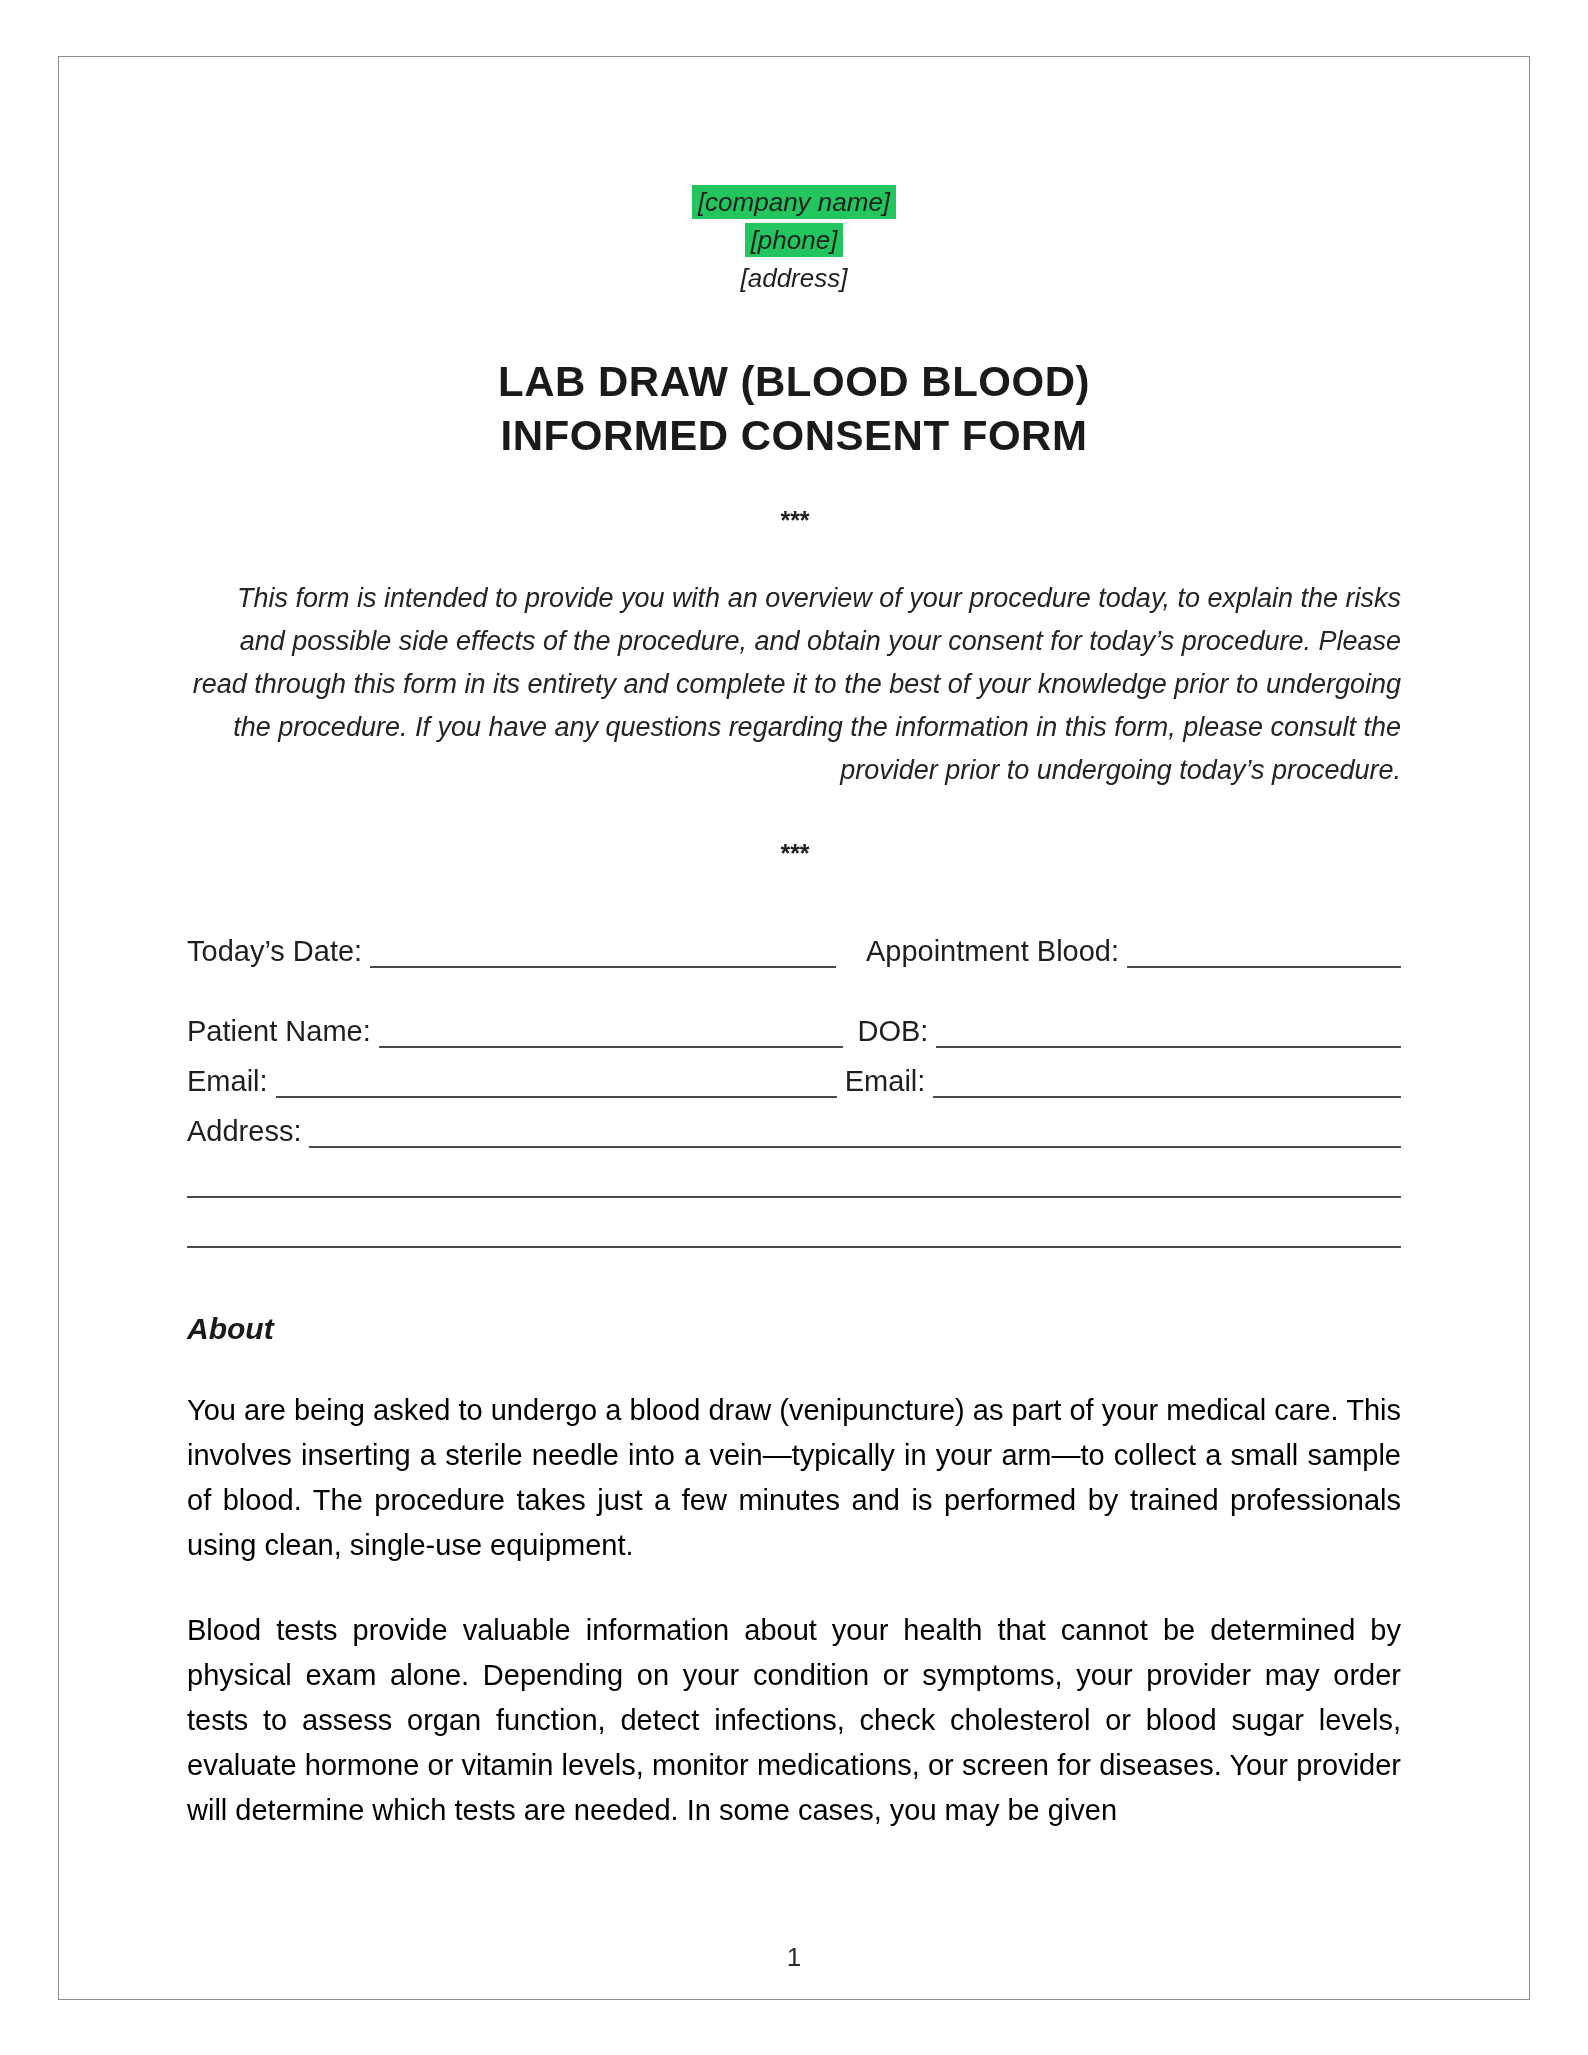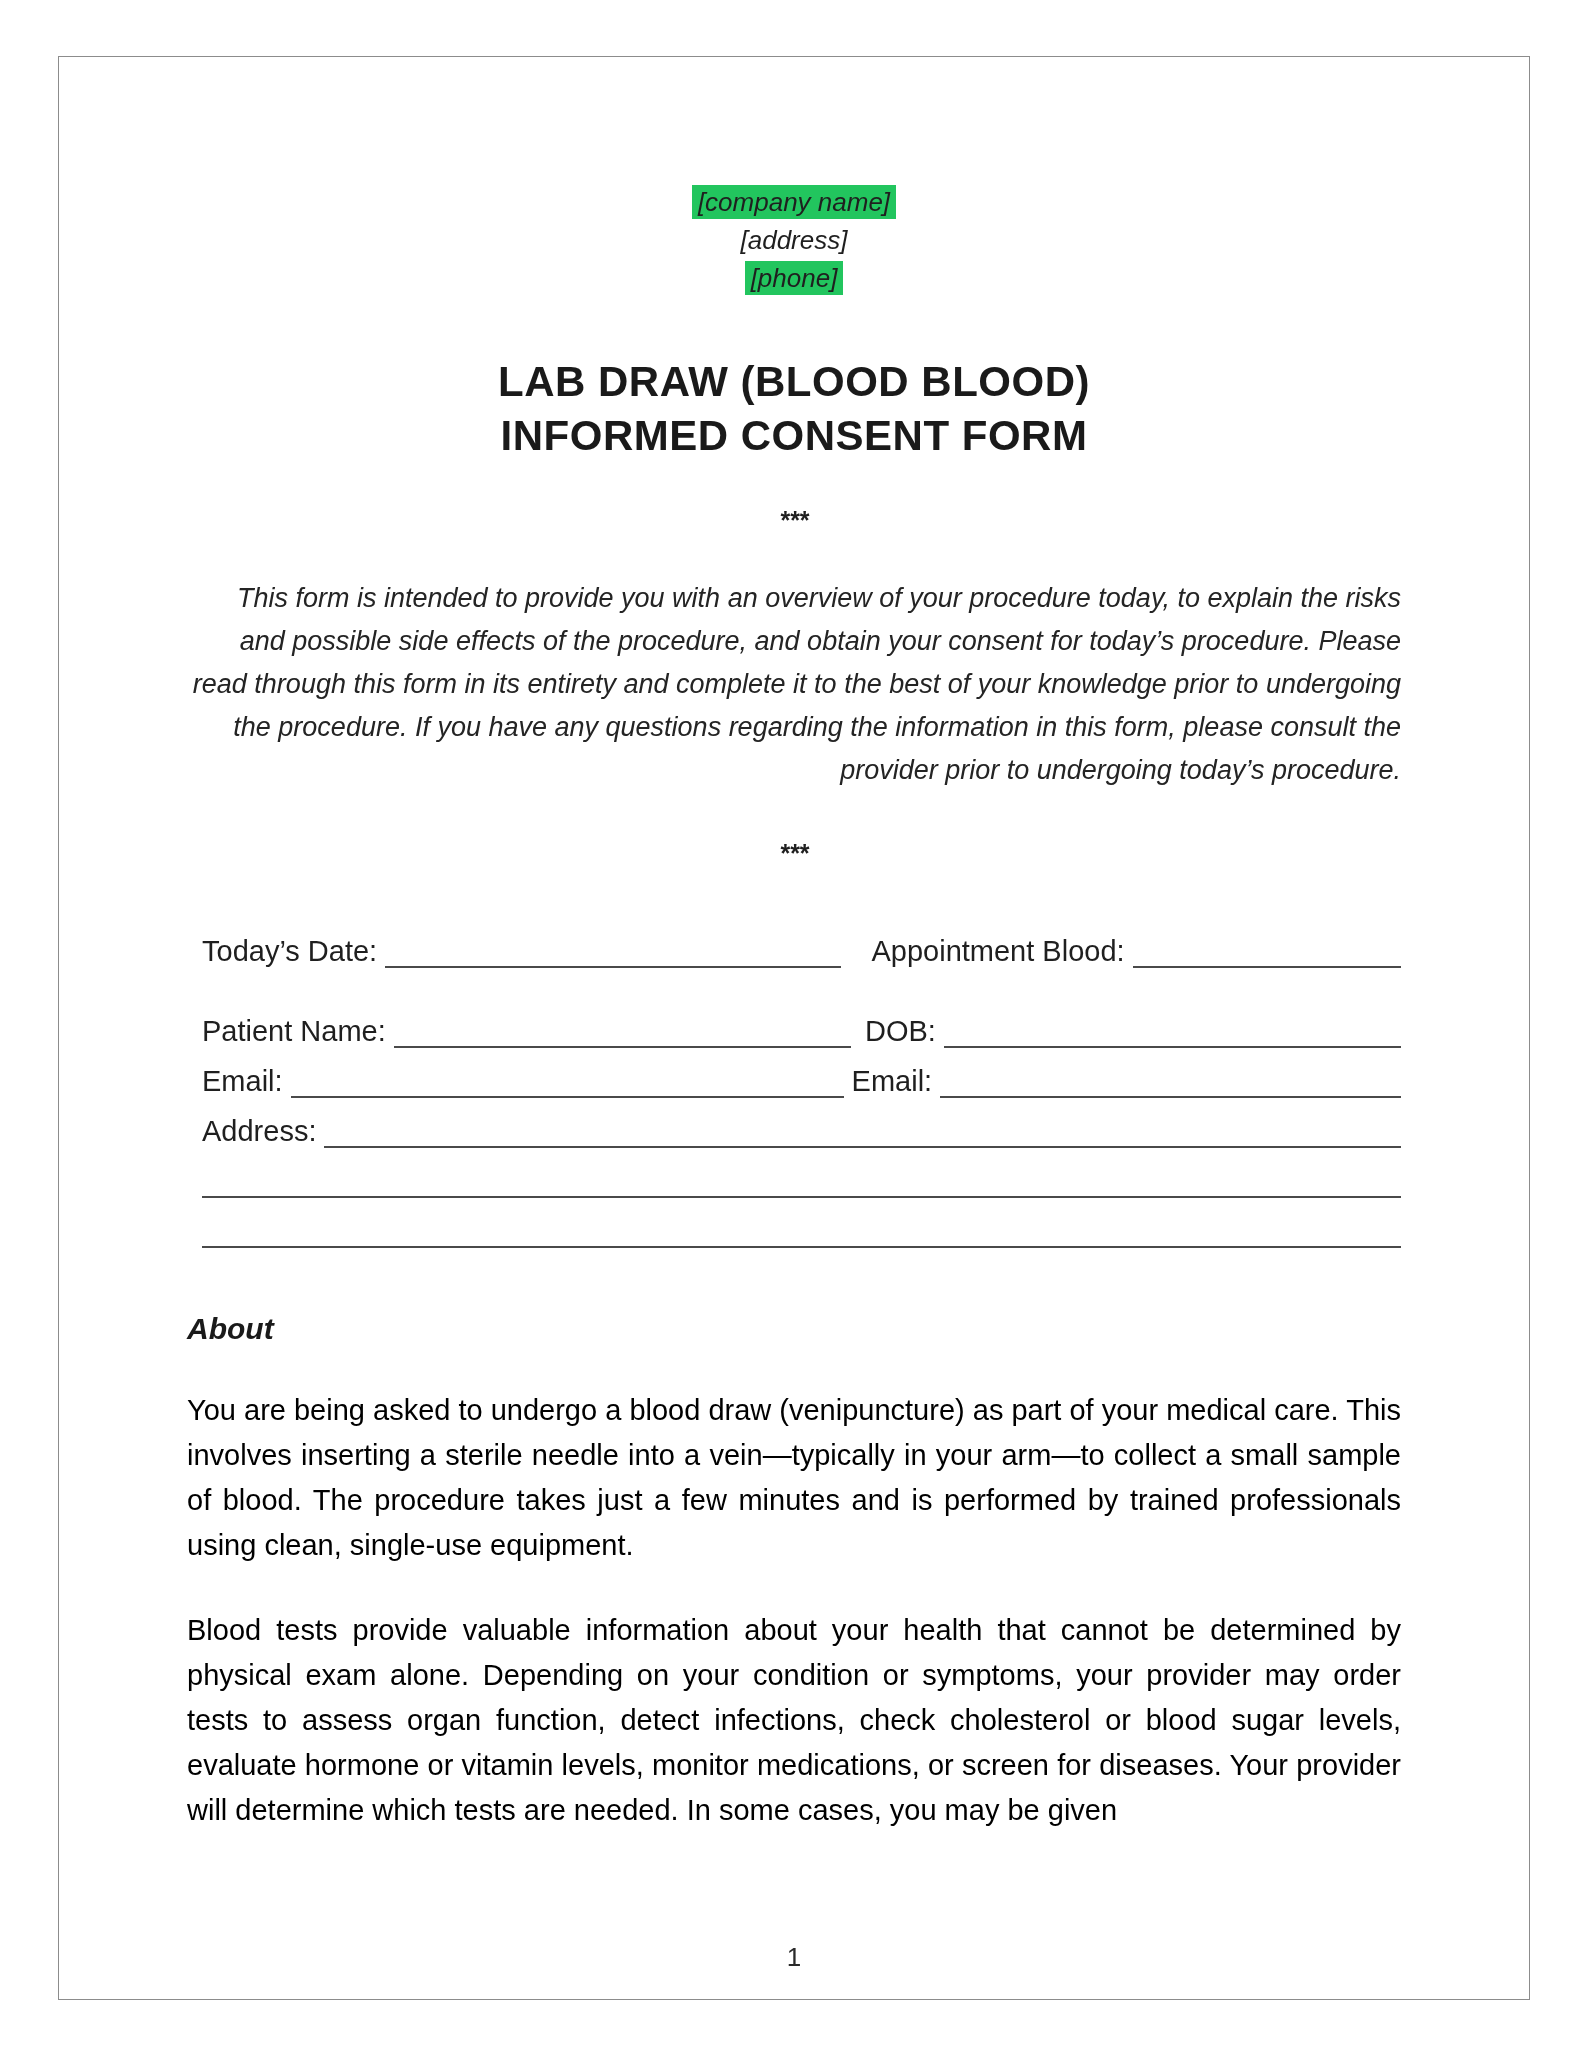--- a/index.html
+++ b/index.html
@@ -57,21 +57,21 @@
   
   .intro {
     margin: 42px 0 0 0;
     font-style: italic;
     font-size: 27px;
     line-height: 43px;
     text-align: right;
     color: #242424;
   }
   
-  .form-section { margin-top: 64px; margin-left: 15px; }
+  .form-section { margin-top: 64px; }
   .form-row {
     display: flex;
     align-items: flex-end;
     font-size: 29px;
     height: 36px;
     margin-bottom: 14px;
   }
   .form-row.row-date { margin-bottom: 44px; }
   .flabel {
     white-space: nowrap;
@@ -121,22 +121,22 @@
     color: #2a2a2a;
   }
 </style>
 </head>
 <body>
 
 <div class="page">
 
   <div class="letterhead">
     <div><span class="hl">[company name]</span></div>
+    <div><span class="hl">[phone]</span></div>
     <div><span>[address]</span></div>
-    <div><span class="hl">[phone]</span></div>
   </div>
 
   <h1 class="title">
     <span>LAB DRAW (BLOOD BLOOD)</span><br>
     <span>INFORMED CONSENT FORM</span>
   </h1>
 
   <div class="stars stars-1">***</div>
 
   <p class="intro">This form is intended to provide you with an overview of your procedure today, to explain the risks and possible side effects of the procedure, and obtain your consent for today’s procedure. Please read through this form in its entirety and complete it to the best of your knowledge prior to undergoing the procedure. If you have any questions regarding the information in this form, please consult the provider prior to undergoing today’s procedure.</p>

